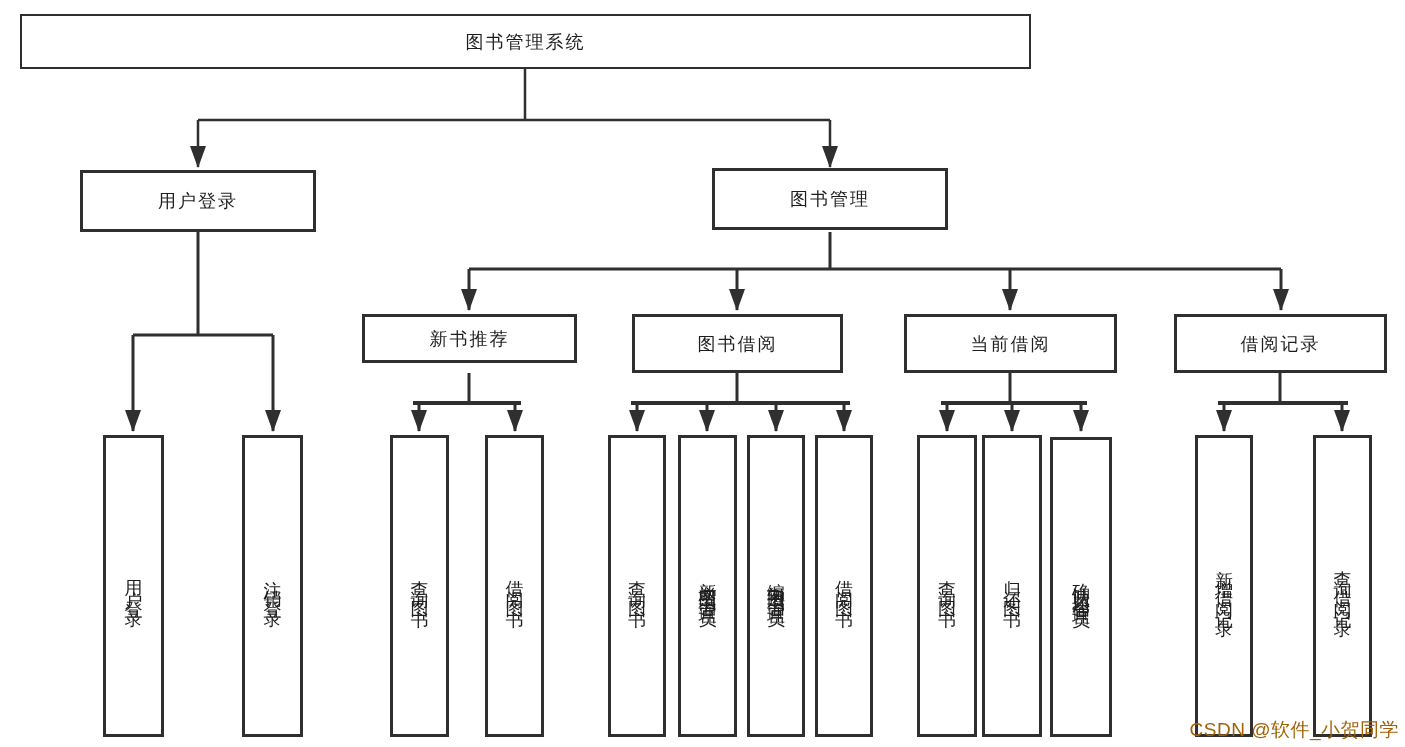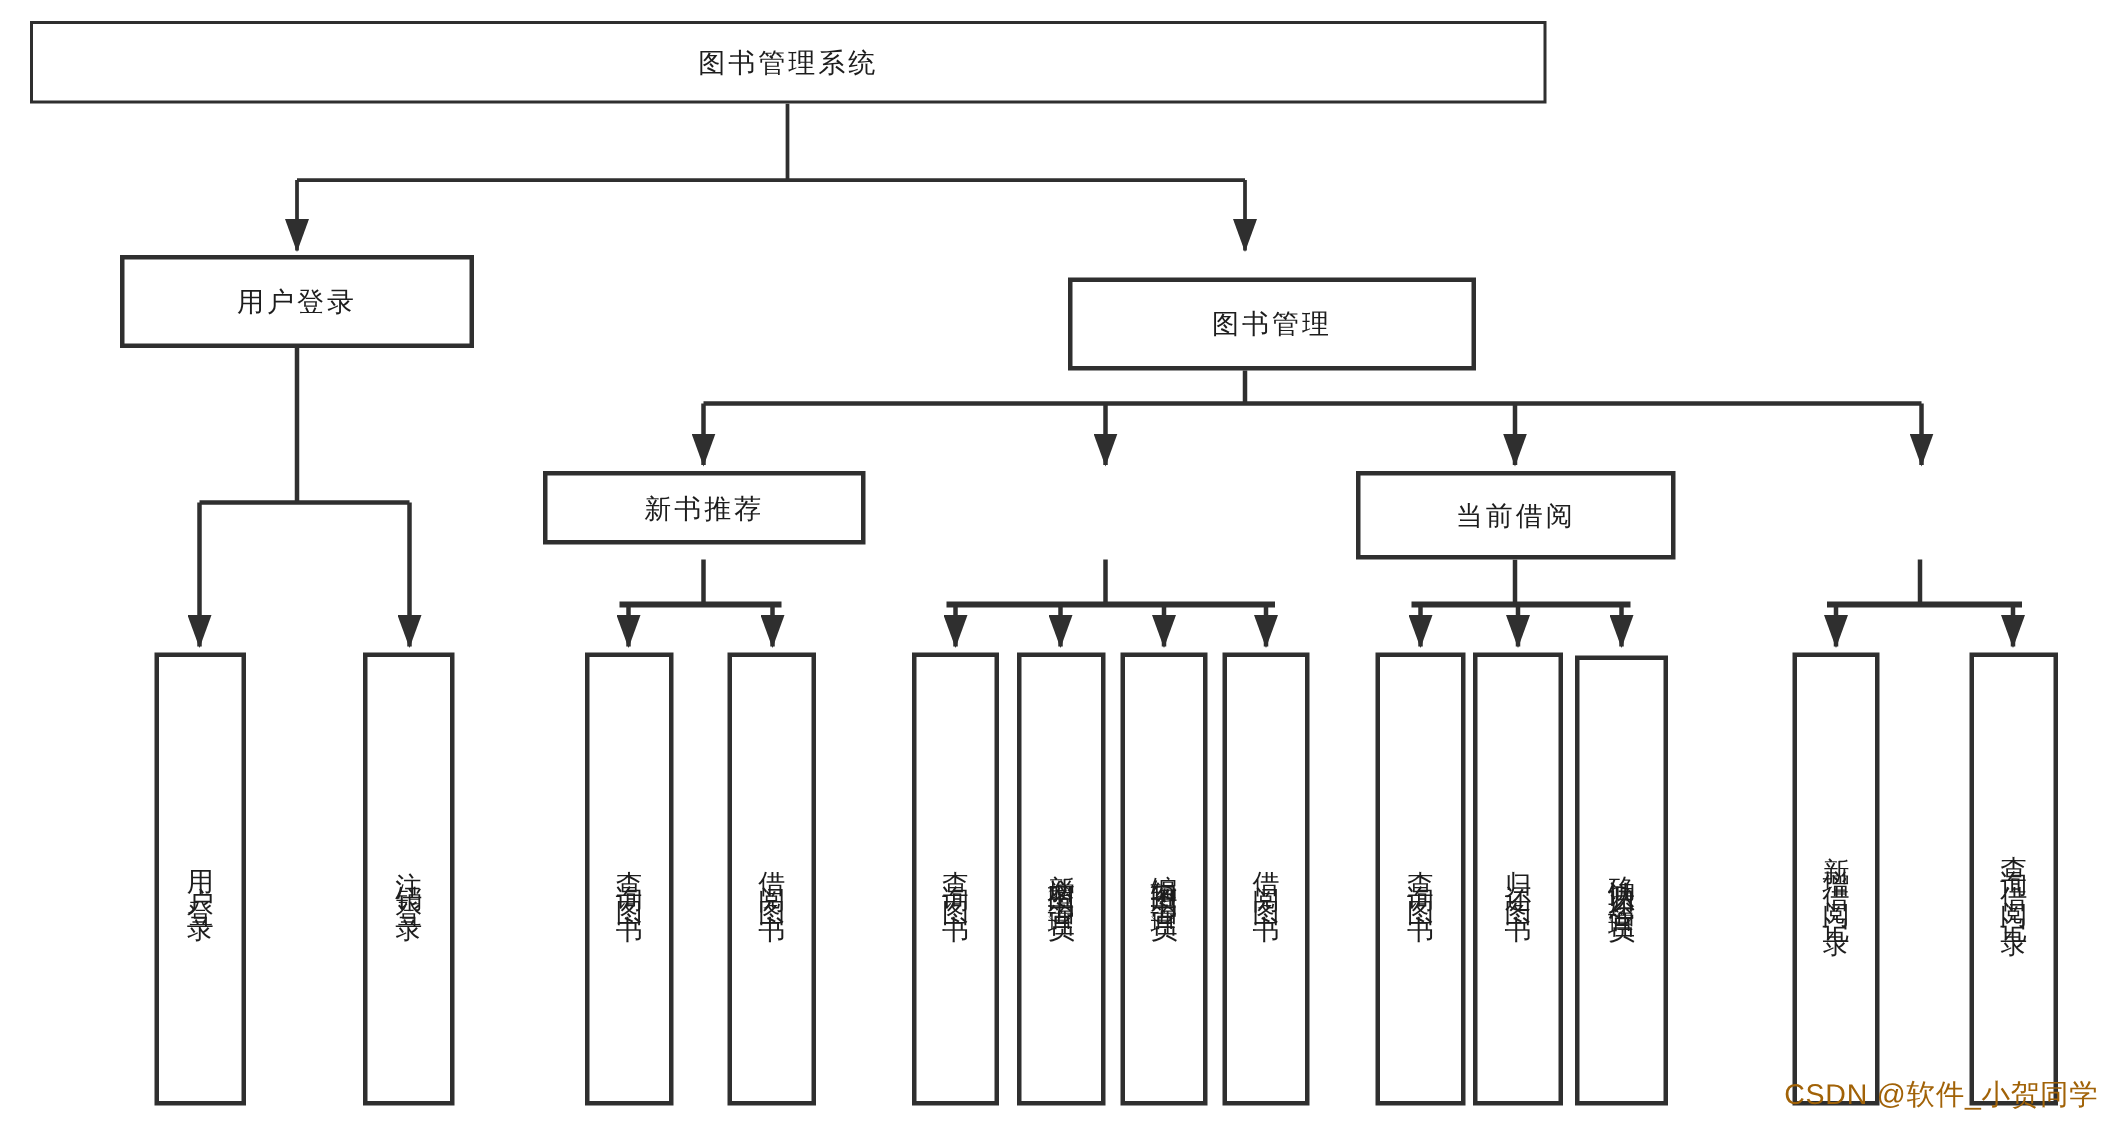--- a/index.html
+++ b/index.html
@@ -118,29 +118,35 @@
     </g>
   </svg>
 
   <div class="node top" style="left:20px;top:14px;width:1011px;height:55px">
     <span class="lbl">图书管理系统</span>
   </div>
 
   <div class="node" style="left:80px;top:170px;width:236px;height:62px">
     <span class="lbl">用户登录</span>
   </div>
-  <div class="node" style="left:712px;top:185px;width:272px;height:62px">
+  <div class="node" style="left:712px;top:168px;width:236px;height:62px">
     <span class="lbl">图书管理</span>
   </div>
 
   <div class="node" style="left:362px;top:314px;width:215px;height:49px">
     <span class="lbl">新书推荐</span>
   </div>
+  <div class="node" style="left:632px;top:314px;width:211px;height:59px">
+    <span class="lbl">图书借阅</span>
+  </div>
   <div class="node" style="left:904px;top:314px;width:213px;height:59px">
     <span class="lbl">当前借阅</span>
+  </div>
+  <div class="node" style="left:1174px;top:314px;width:213px;height:59px">
+    <span class="lbl">借阅记录</span>
   </div>
 
   <div class="node v" style="left:103px;top:435px;width:61px;height:302px">
     <span class="lbl">用户登录</span>
   </div>
   <div class="node v" style="left:242px;top:435px;width:61px;height:302px">
     <span class="lbl">注销登录</span>
   </div>
 
   <div class="node v" style="left:390px;top:435px;width:59px;height:302px">

